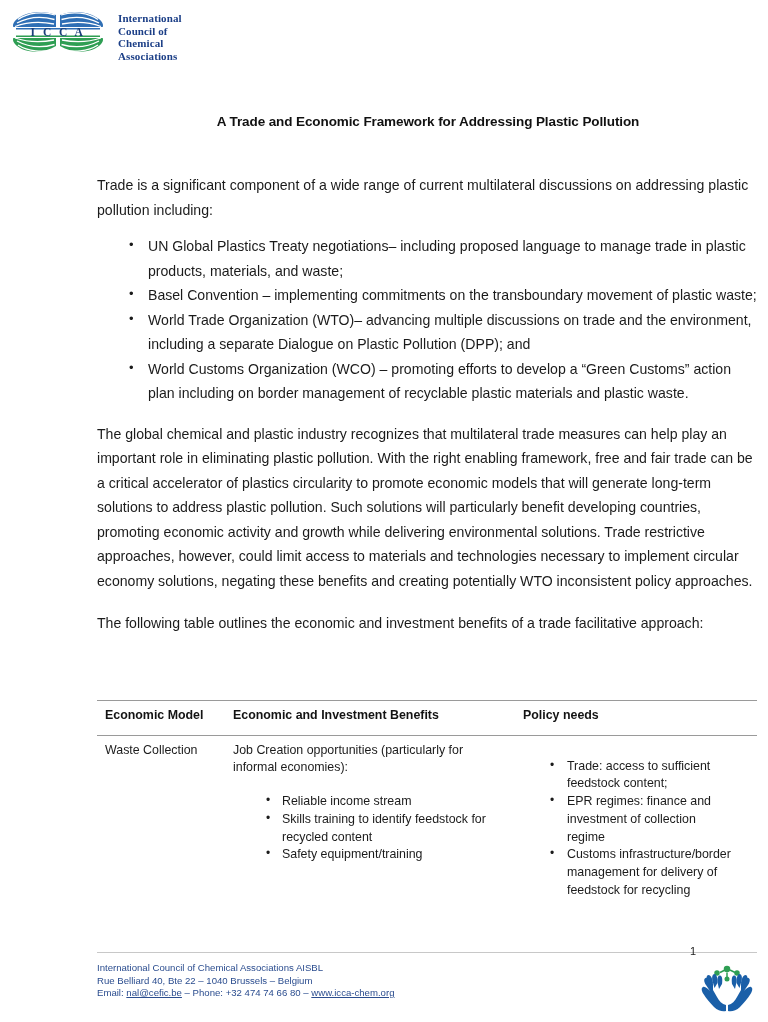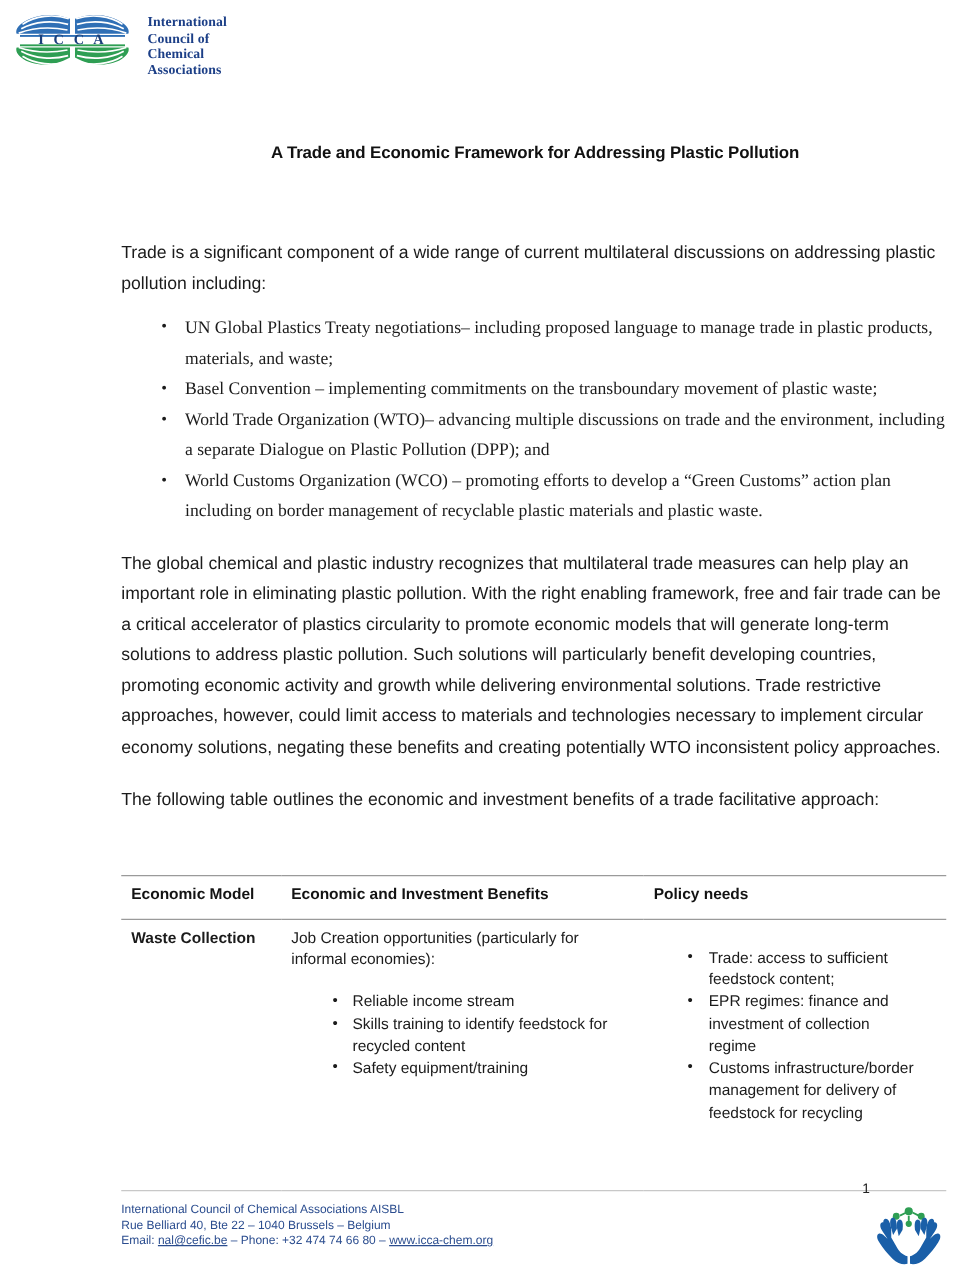--- a/index.html
+++ b/index.html
@@ -52,31 +52,30 @@
   }
 
   
   .body-area {
     position: absolute;
     left: 97px;
     top: 173px;
     width: 662px;
   }
   p.para {
-    margin: 16px 0 18px 0;
+    margin: 0 0 18px 0;
     font-size: 14.1px;
     line-height: 24.5px;
     color: #1b1b1b;
   }
   p.para.tight { margin-bottom: 12px; }
   ul.bullets {
     margin: 0 0 16px 0;
     padding: 0 0 0 51px;
     list-style: none;
-    font-family: Liberation Serif, serif;
   }
   ul.bullets > li {
     position: relative;
     font-size: 14.1px;
     line-height: 24.5px;
     color: #1b1b1b;
     margin: 0 0 0 0;
     padding-left: 0;
   }
   ul.bullets > li::before {
@@ -111,21 +110,21 @@
     vertical-align: top;
     font-size: 12.4px;
     line-height: 17.8px;
     color: #1b1b1b;
     padding: 6px 8px 36px 8px;
     border-bottom: 1.1px solid #c8c8c8;
   }
   .col-model { width: 128px; }
   .col-benefits { width: 290px; }
   .col-policy { width: 242px; margin-top: 16px; }
-  .cell-model { font-weight: bold; color: #111111; }
+  .cell-model { font-weight: normal; color: #111111; }
   .cell-intro { margin: 0 0 0 0; }
   ul.cellbul {
     margin: 16px;
     padding: 0 0 0 33px;
     list-style: none;
   }
   ul.cellbul > li {
     position: relative;
     line-height: 17.8px;
   }

